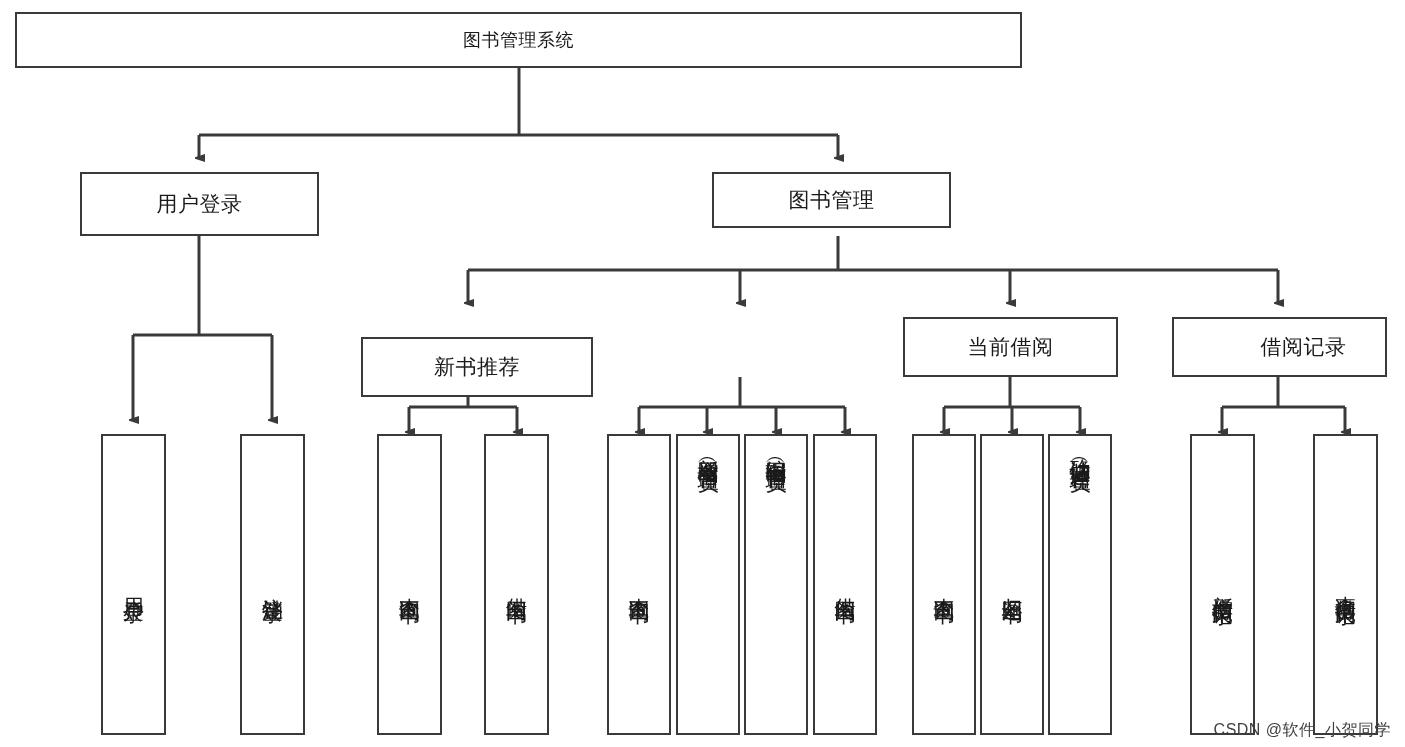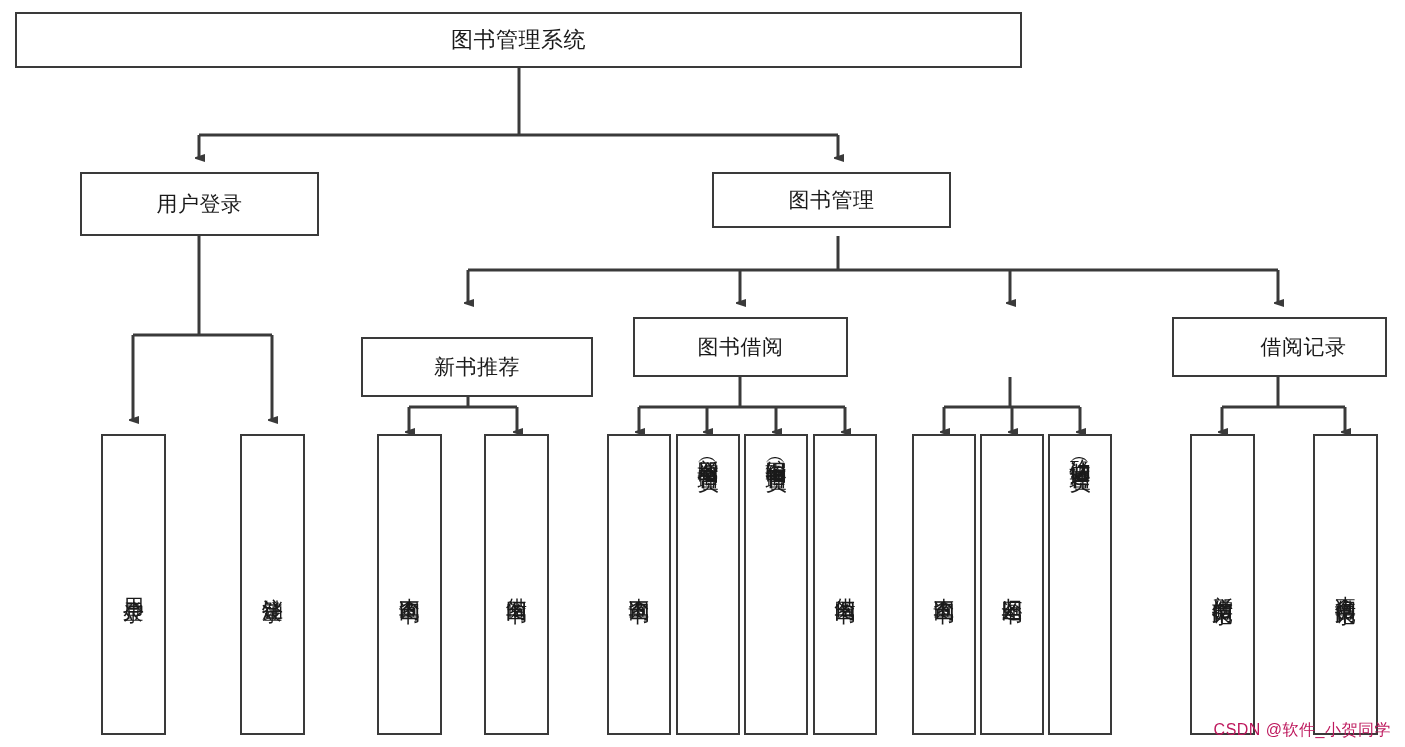--- a/index.html
+++ b/index.html
@@ -40,21 +40,21 @@
   .node .label {
     display: block;
     line-height: 1.12;
     letter-spacing: 0.5px;
   }
   .node.horiz .label {
     font-size: 21px;
     white-space: nowrap;
   }
   .node.root .label {
-    font-size: 22px;
+    font-size: 18px;
   }
   .node.vert {
     align-items: flex-start;
     justify-content: center;
     padding-top: 6px;
   }
   .node.vert .label {
     writing-mode: vertical-rl;
     text-orientation: upright;
     font-size: 21px;
@@ -64,21 +64,21 @@
   }
   .node.vert.mid {
     align-items: center;
     padding-top: 0;
   }
   .watermark {
     position: absolute;
     right: 14px;
     bottom: 6px;
     font-size: 16px;
-    color: #be185d;
+    color: #404040;
     letter-spacing: 0.5px;
     white-space: nowrap;
     z-index: 3;
   }
 </style>
 </head>
 <body>
 
 <div id="canvas">
 
@@ -139,22 +139,22 @@
   <div class="node horiz" style="left:80px; top:172px; width:239px; height:64px;">
     <span class="label">用户登录</span>
   </div>
   <div class="node horiz" style="left:712px; top:172px; width:239px; height:56px;">
     <span class="label">图书管理</span>
   </div>
 
   <div class="node horiz" style="left:361px; top:317px; width:232px; height:60px;margin-top:20px;">
     <span class="label">新书推荐</span>
   </div>
-  <div class="node horiz" style="left:633px; top:317px; width:215px; height:60px;">
-    <span class="label">图书借阅</span>
+  <div class="node horiz" style="left:903px; top:317px; width:215px; height:60px;">
+    <span class="label">当前借阅</span>
   </div>
   <div class="node horiz" style="left:1172px; top:317px; width:215px; height:60px;padding-left:48px;">
     <span class="label">借阅记录</span>
   </div>
 
   <div class="node vert mid" style="left:101px; top:434px; width:65px; height:301px;">
     <span class="label">用户登录</span>
   </div>
   <div class="node vert mid" style="left:240px; top:434px; width:65px; height:301px;">
     <span class="label">注销登录</span>

